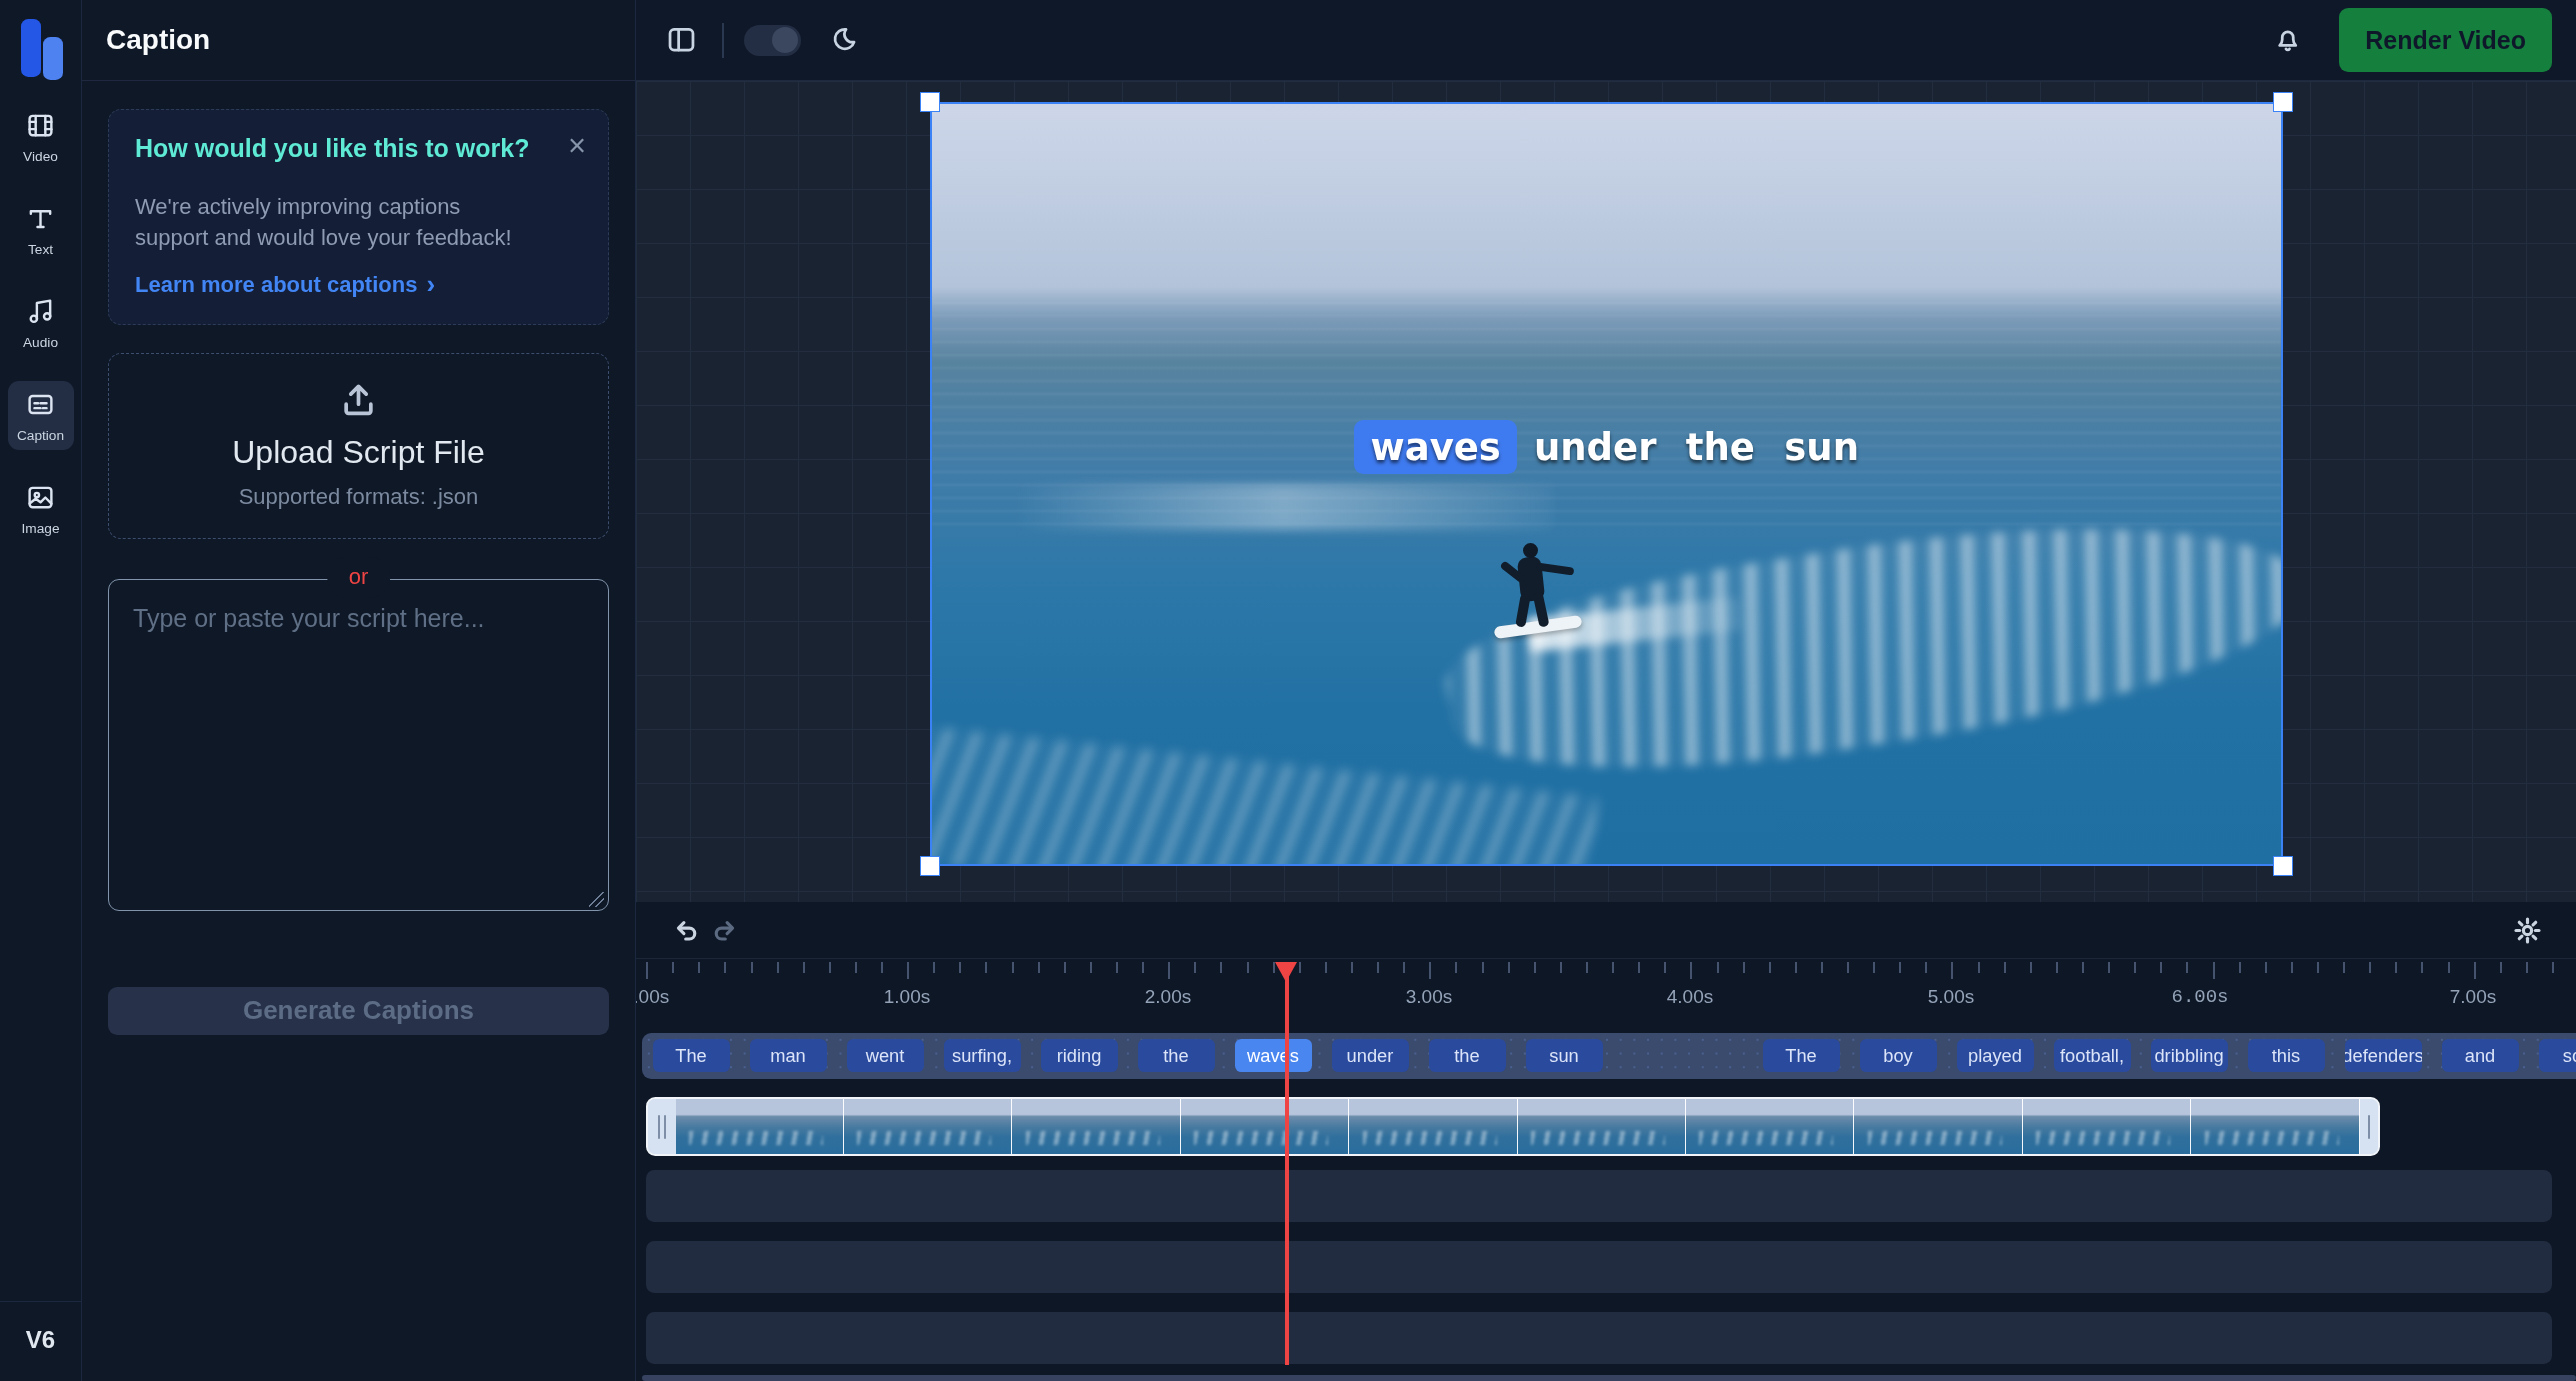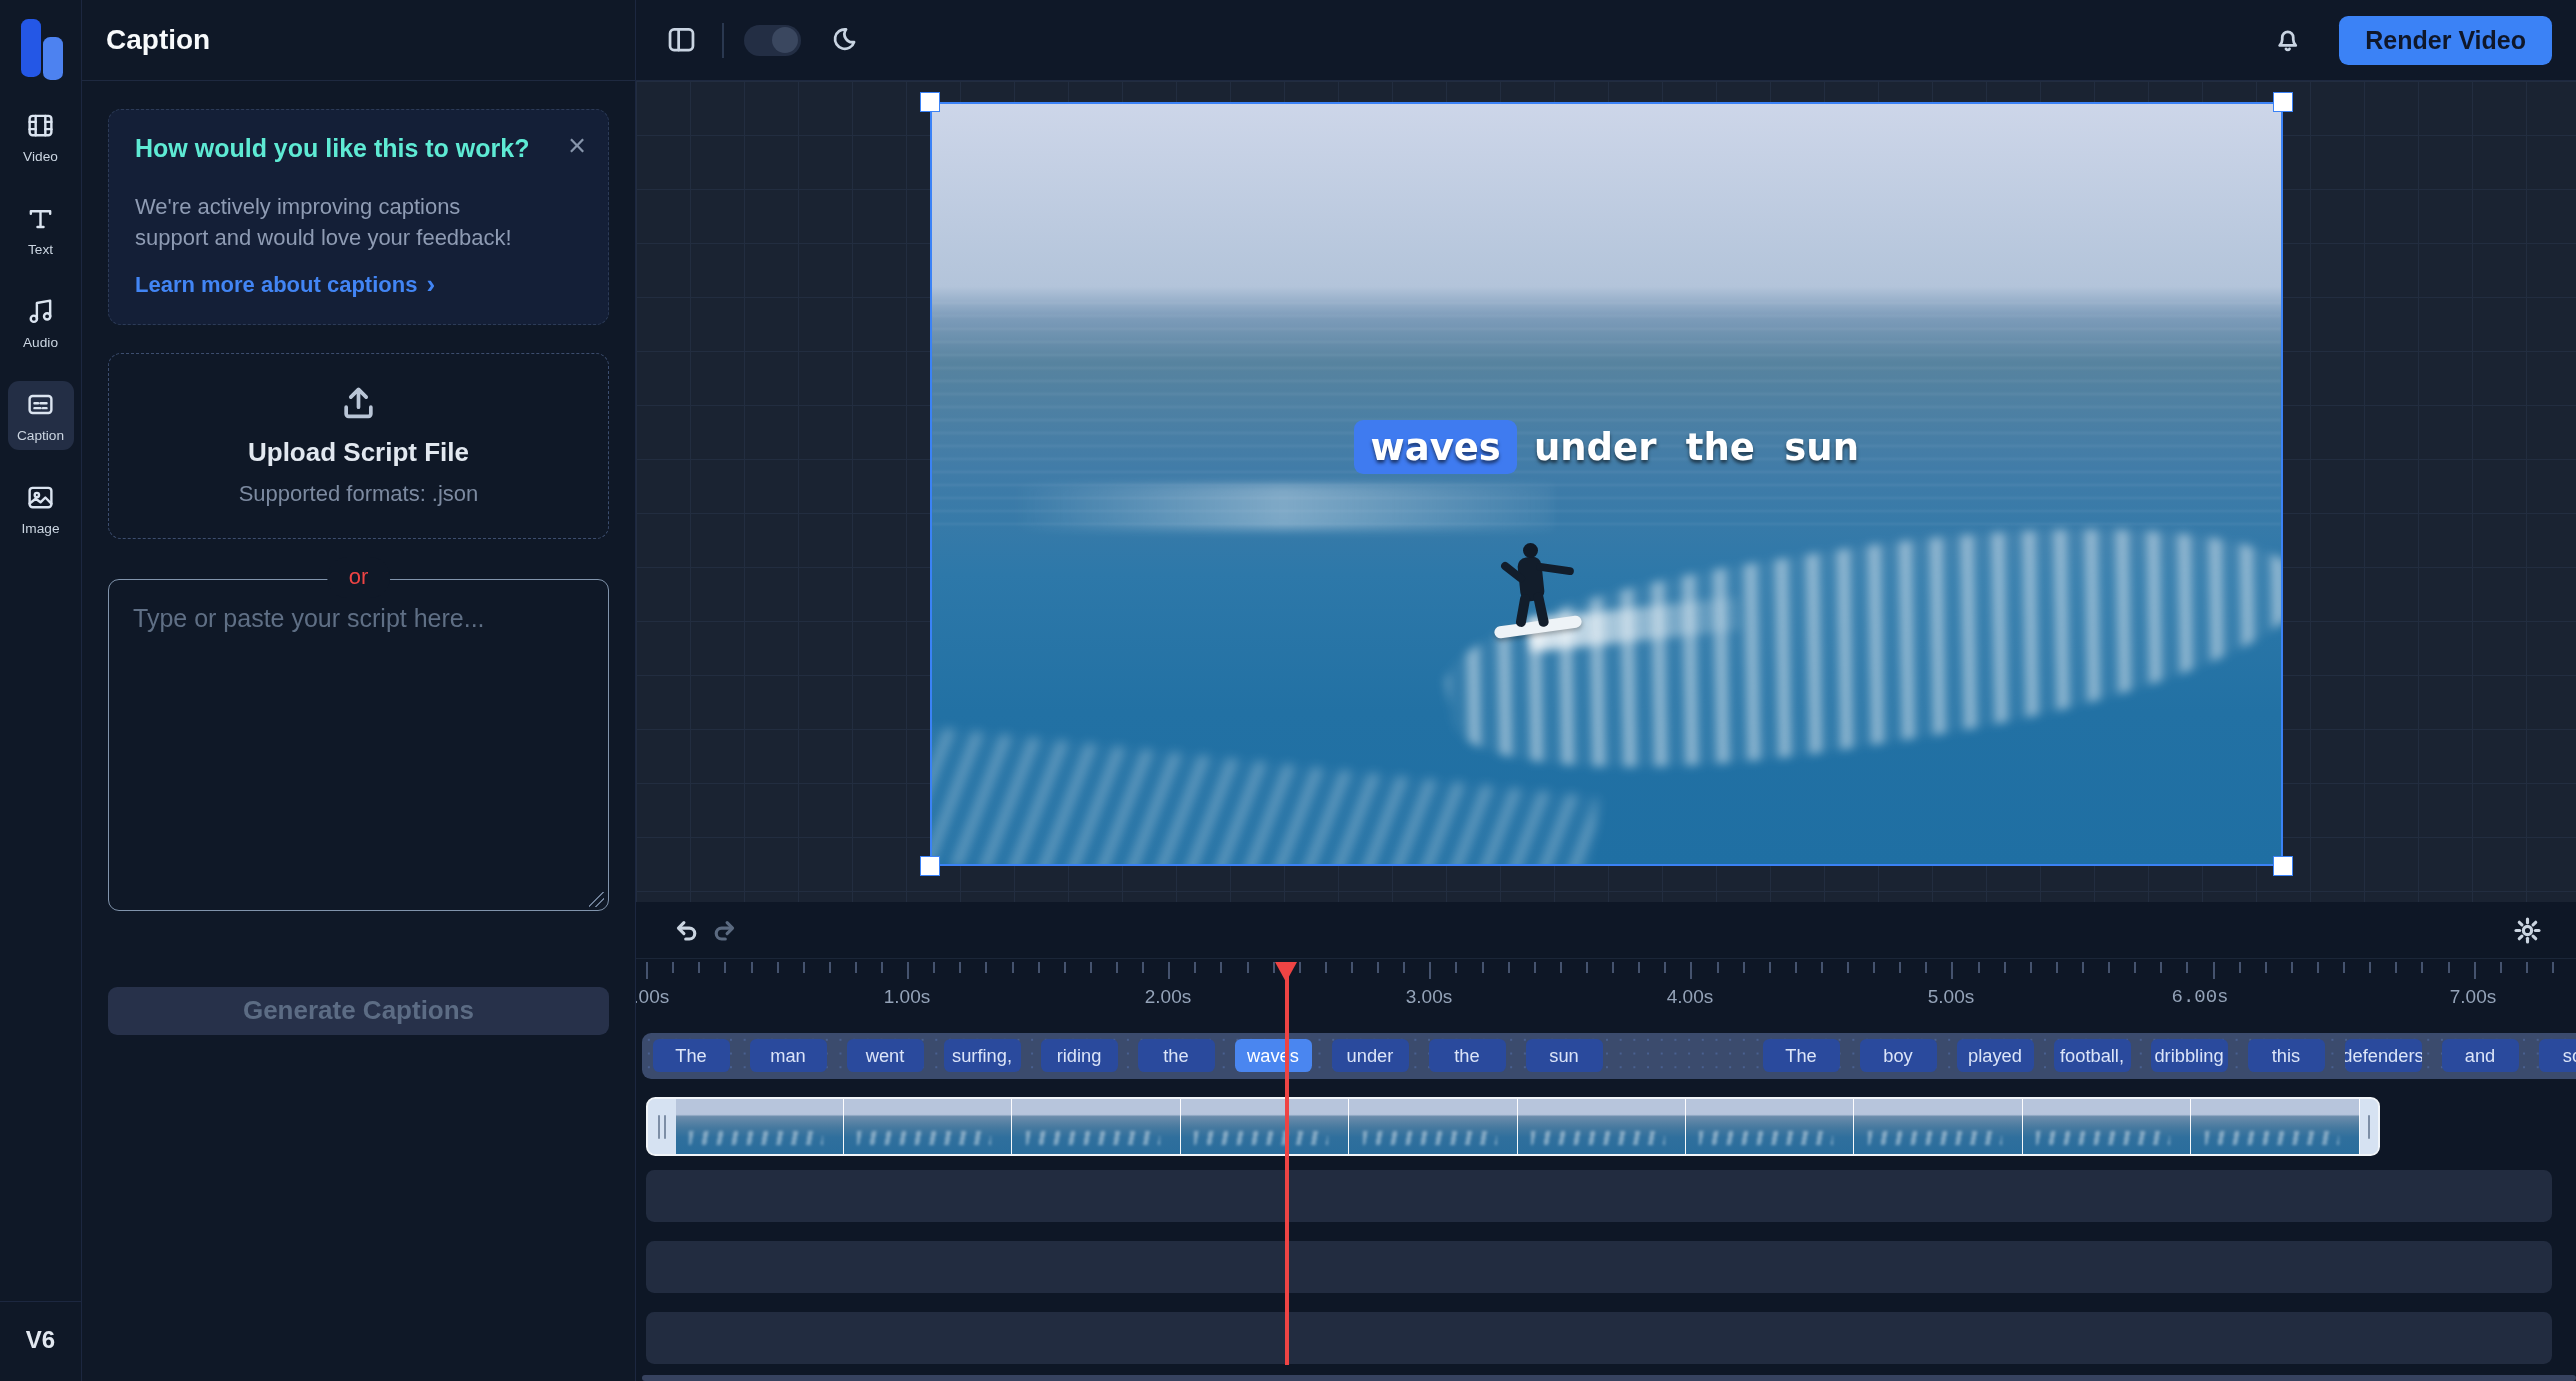--- a/index.html
+++ b/index.html
@@ -33,21 +33,21 @@
   .info-card { background:#141f37; border:0.9px dashed #2c3b57; border-radius:13px; padding:24px 26px; position:relative; }
   .info-title { font-size:25px; font-weight:600; color:#5eead4; }
   .info-body { margin-top:28px; font-size:22px; line-height:1.42; color:#8e9bb3; width:403px; }
   .info-link { margin-top:16.5px; font-size:22px; font-weight:600; color:#4285f4; display:flex; align-items:center; gap:9.2px; cursor:pointer; }
   .info-link .chev { font-size:26px; }
   .card-close { position:absolute; right:22px; top:20px; font-size:31px; line-height:1; color:#8795ab; cursor:pointer; }
 
   .upload-box { margin-top:27.5px; border:1.8px dashed #3c4d6e; border-radius:13px; height:186px;
     display:flex; flex-direction:column; align-items:center; justify-content:center; gap:13px; cursor:pointer; }
   .upload-box svg { width:37px; height:37px; stroke:#b9c5d6; fill:none; stroke-width:2.4; stroke-linecap:round; stroke-linejoin:round; }
-  .upload-title { font-size:26px; font-weight:700; color:#e2e8f0; }
+  .upload-title { font-size:32px; font-weight:400; color:#e2e8f0; }
   .upload-sub { font-size:22px; color:#7c8aa0; }
 
   .or-wrap { position:relative; margin-top:40px; }
   .or-pill { position:absolute; left:50%; top:-22px; transform:translateX(-50%); z-index:2;
     background:#0f1827; border-radius:915px; padding:7.3px 22px; font-size:22px; color:#ef4444; }
   textarea.script { width:100%; height:332px; background:transparent; border:1.8px solid #8194ac; border-radius:11px;
     padding:24px; font-family:"Liberation Sans", sans-serif; font-size:25px; color:#cbd5e1; resize:none; outline:none; }
   textarea.script::placeholder { color:#5f6f85; }
   .resize-glyph { position:absolute; right:5.5px; bottom:7.3px; width:14.7px; height:14.7px; pointer-events:none;
     background:linear-gradient(135deg, transparent 0 44%, #6c7d95 44% 52%, transparent 52% 68%, #6c7d95 68% 76%, transparent 76%); }
@@ -60,21 +60,21 @@
 
   .topbar { position:absolute; left:0; top:0; right:0; height:81px; background:#0f1828;
     border-bottom:0.9px solid #1e2940; display:flex; align-items:center; padding:0 24px; }
   .tb-icon-btn { width:42px; height:42px; display:flex; align-items:center; justify-content:center; cursor:pointer; }
   .tb-icon-btn svg { stroke:#c9d4e2; fill:none; stroke-width:2.4; stroke-linecap:round; stroke-linejoin:round; }
   .tb-divider { width:1.8px; height:35px; background:#2a3850; margin:0 20px; }
   .switch { width:57px; height:31px; border-radius:15.6px; background:#232e44; position:relative; cursor:pointer; }
   .switch .knob { position:absolute; right:2.7px; top:2.7px; width:26px; height:26px; border-radius:50%; background:#3a475f; }
   .moon { margin-left:22px; }
   .tb-right { margin-left:auto; display:flex; align-items:center; gap:31px; }
-  .render-btn { height:49px; padding:0 26px; border:none; border-radius:9.2px; background:#3b82f6; color:#0f172a;
+  .render-btn { height:64px; padding:0 26px; border:none; border-radius:9.2px; background:#15803d; color:#0f172a;
     font-family:"Liberation Sans", sans-serif; font-size:25px; font-weight:600; cursor:pointer; }
 
   
   .canvas { position:absolute; left:0; top:81px; right:0; height:822px; background:#1a2332;
     background-image:linear-gradient(#222d40 0.9px, transparent 0.9px), linear-gradient(90deg,#222d40 0.9px, transparent 0.9px);
     background-size:54px 54px; overflow:hidden; }
   .video { position:absolute; left:294px; top:21px; width:1353px; height:764px; border:2.7px solid #3b82f6; cursor:move; }
   .scene { position:absolute; inset:0; overflow:hidden;
     background:linear-gradient(180deg,#cdd6e9 0%,#b3c4da 24%,#7d9cba 28%,#57839f 34%,#417ca8 48%,#2d78a9 62%,#2271a4 80%,#1f6fa3 100%); }
   .streaks { position:absolute; left:0; right:0; top:26%; height:30%; opacity:.5;

